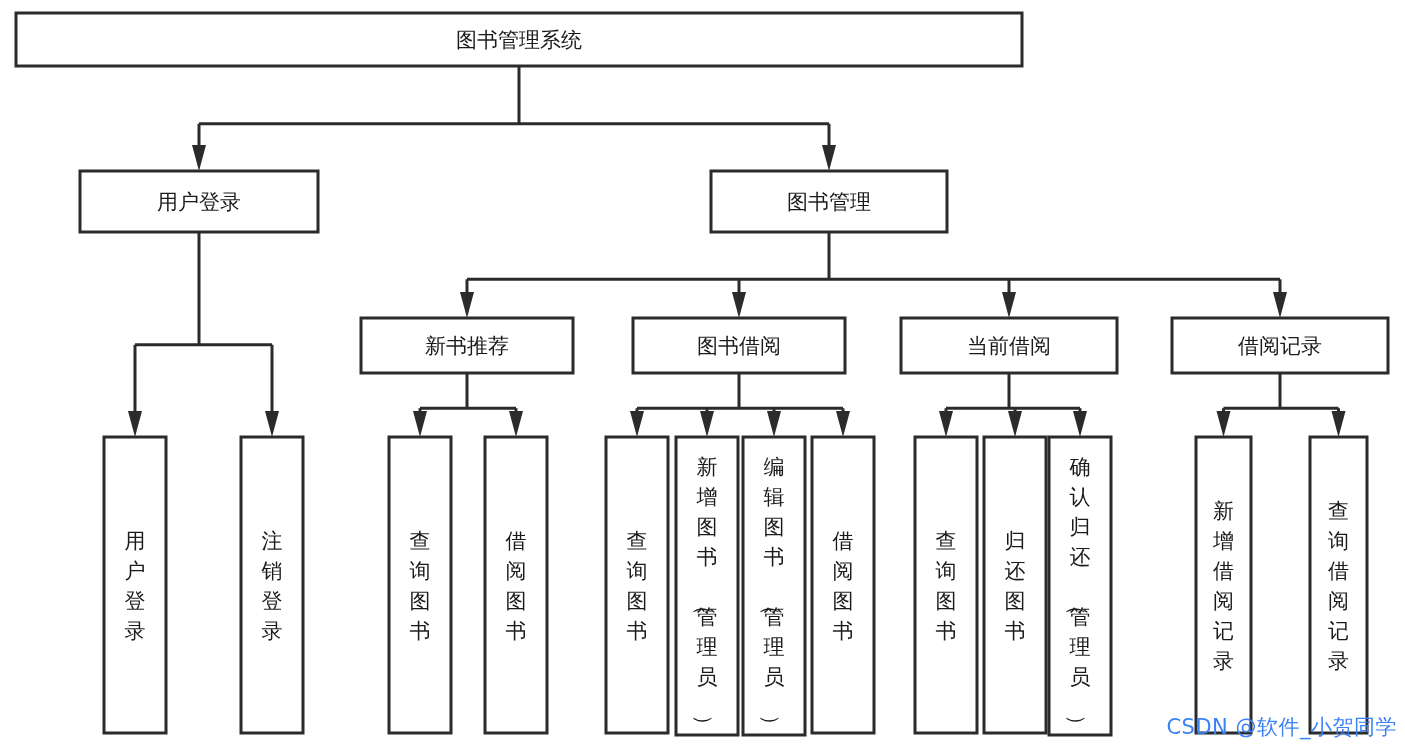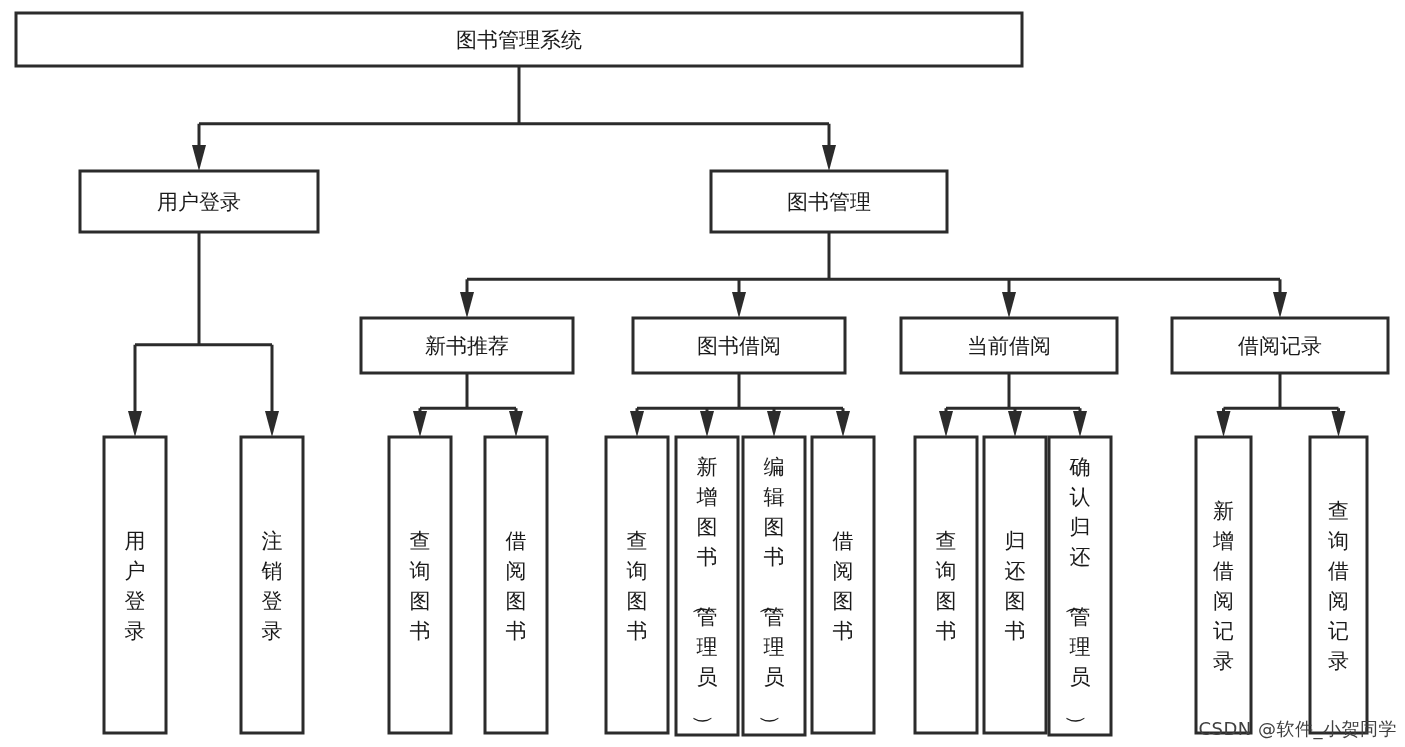--- a/index.html
+++ b/index.html
@@ -53,22 +53,22 @@
     font-family: "DejaVu Sans", "Liberation Sans", sans-serif;
     font-size: 21px;
     fill: #1a1a1a;
     text-anchor: middle;
   }
   .watermark {
     position: absolute;
     right: 8px;
     bottom: 6px;
     font-family: "DejaVu Sans", "Liberation Sans", sans-serif;
-    font-size: 18px;
-    color: #404040;
+    font-size: 21px;
+    color: #3b82f6;
     letter-spacing: 0.5px;
     white-space: nowrap;
     pointer-events: none;
   }
 </style>
 </head>
 <body>
 
 <div id="diagram-root">
   <svg id="tree-svg" viewBox="0 0 1405 747">

